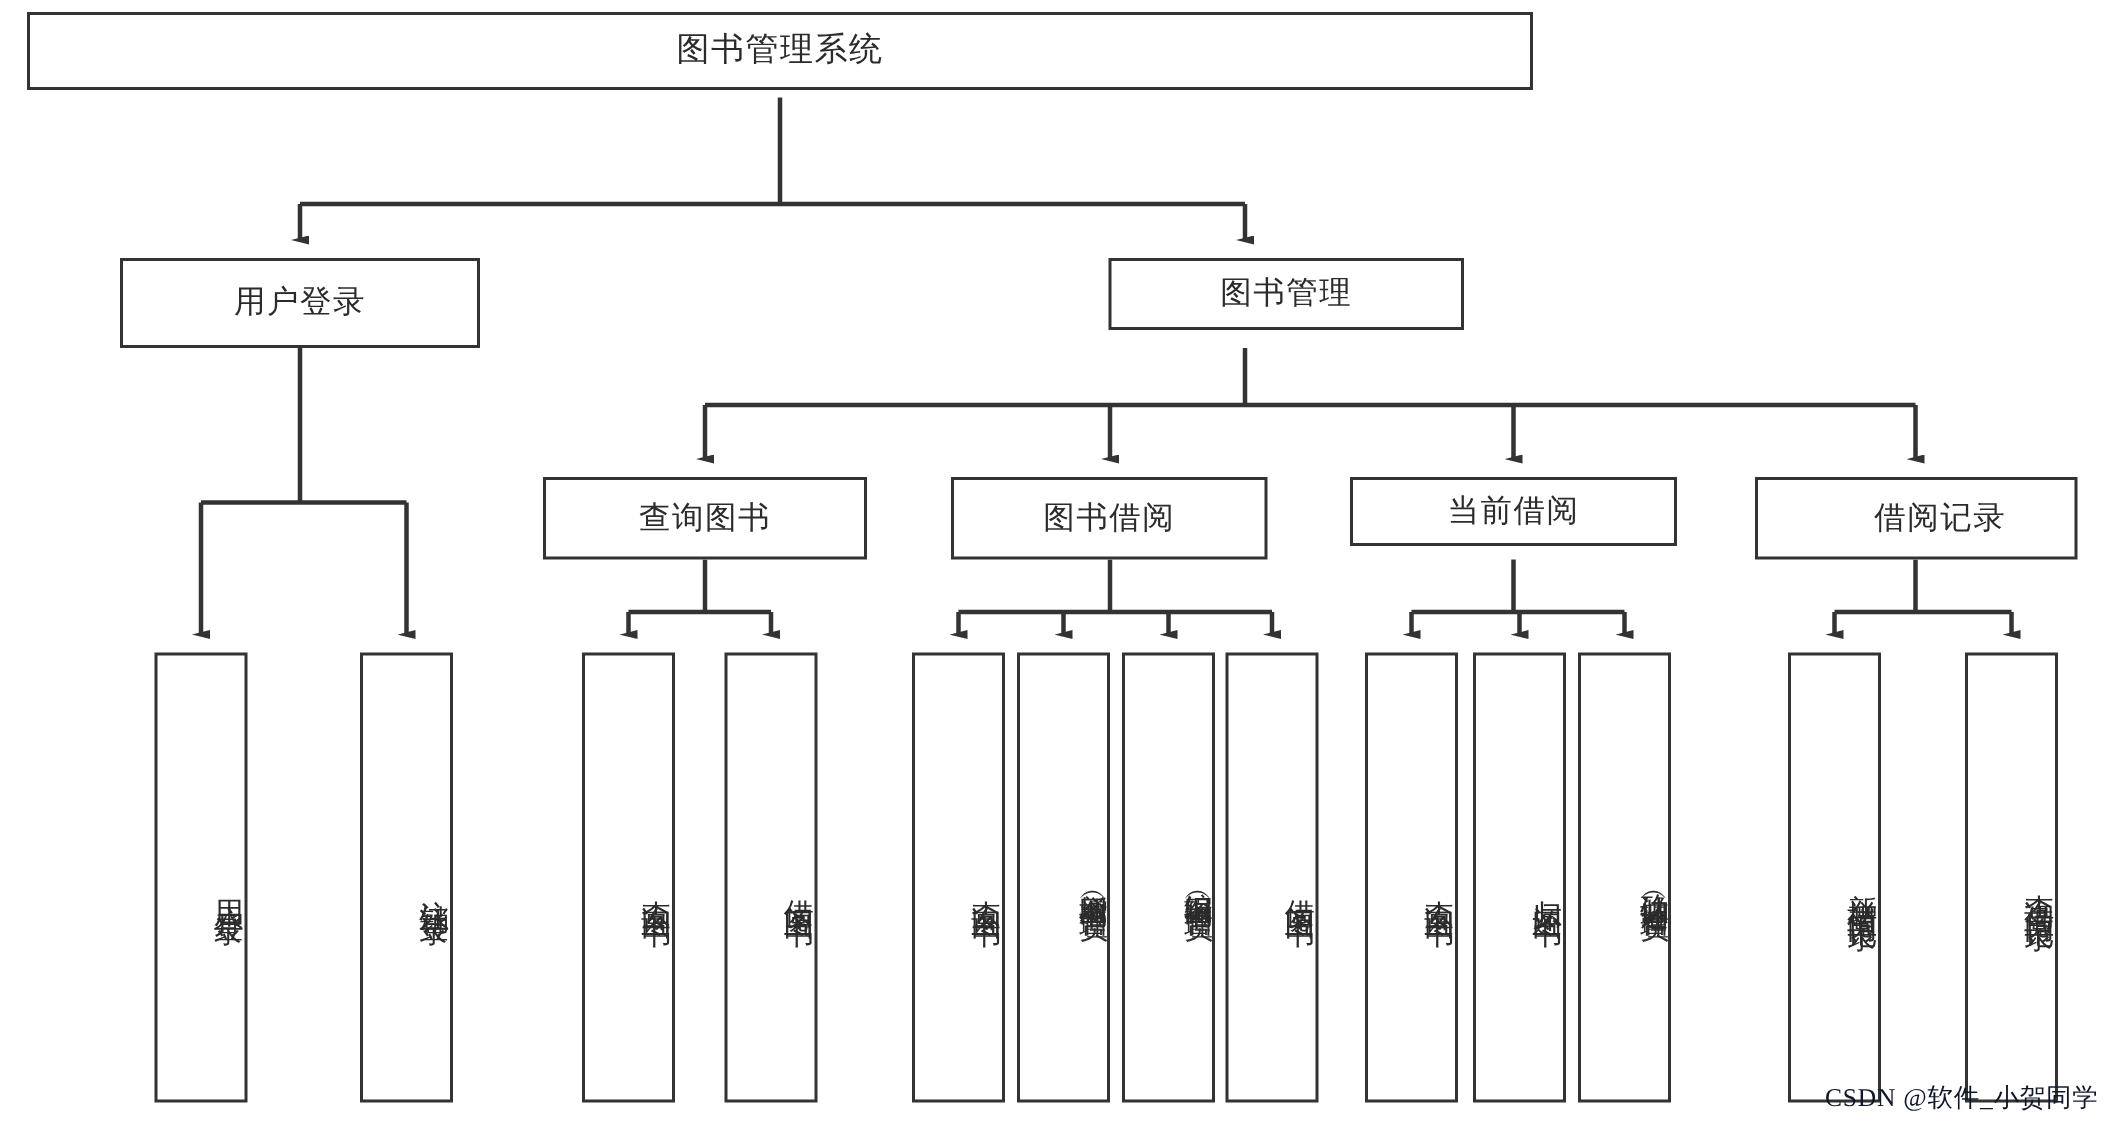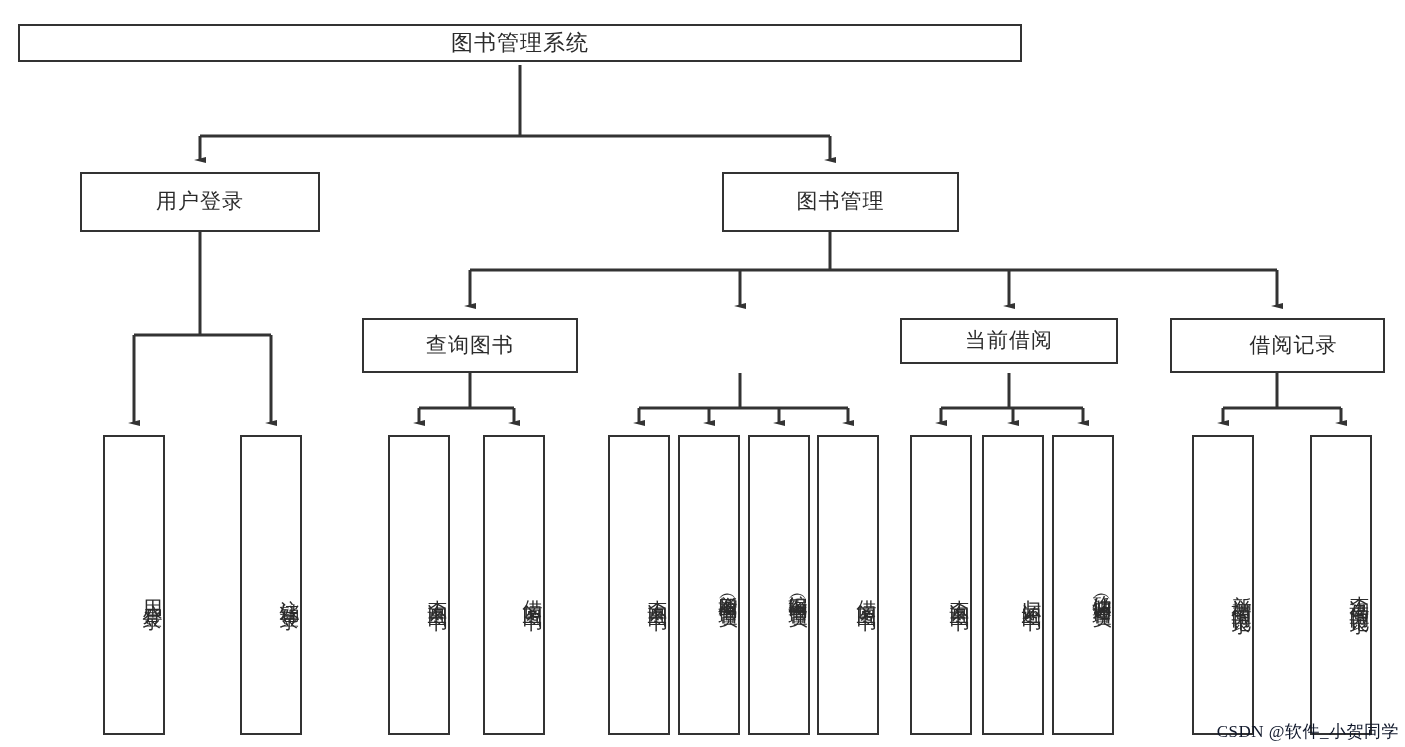--- a/index.html
+++ b/index.html
@@ -119,28 +119,29 @@
       <line x1="1013" y1="408" x2="1013" y2="423" marker-end="url(#arrowhead)"></line>
       <line x1="1083" y1="408" x2="1083" y2="423" marker-end="url(#arrowhead)"></line>
 
       <line x1="1277" y1="373" x2="1277" y2="408"></line>
       <line x1="1223" y1="408" x2="1341" y2="408"></line>
       <line x1="1223" y1="408" x2="1223" y2="423" marker-end="url(#arrowhead)"></line>
       <line x1="1341" y1="408" x2="1341" y2="423" marker-end="url(#arrowhead)"></line>
     </g>
   </svg>
 
-  <div class="node horiz root" style="left:18px; top:24px; width:1004px; height:38px;">图书管理系统</div>
+  <div class="node horiz root" style="left:18px; top:8px; width:1004px; height:52px;">图书管理系统</div>
 
   <div class="node horiz" style="left:80px; top:172px; width:240px; height:60px;">用户登录</div>
 
-  <div class="node horiz" style="left:722px; top:172px; width:237px; height:60px;">图书管理</div>
+  <div class="node horiz" style="left:739px; top:172px; width:237px; height:48px;">图书管理</div>
 
   <div class="node horiz" style="left:362px; top:318px; width:216px; height:55px;">查询图书</div>
 
+  <div class="node horiz" style="left:634px; top:318px; width:211px; height:55px;">图书借阅</div>
 
   <div class="node horiz" style="left:900px; top:318px; width:218px; height:46px;">当前借阅</div>
 
   <div class="node horiz" style="left:1170px; top:318px; width:215px; height:55px;padding-left:32px;">借阅记录</div>
 
   <div class="node leaf" style="left:103px; top:435px; width:62px; height:300px;">用户登录</div>
 
   <div class="node leaf" style="left:240px; top:435px; width:62px; height:300px;">注销登录</div>
 
   <div class="node leaf" style="left:388px; top:435px; width:62px; height:300px;">查询图书</div>

